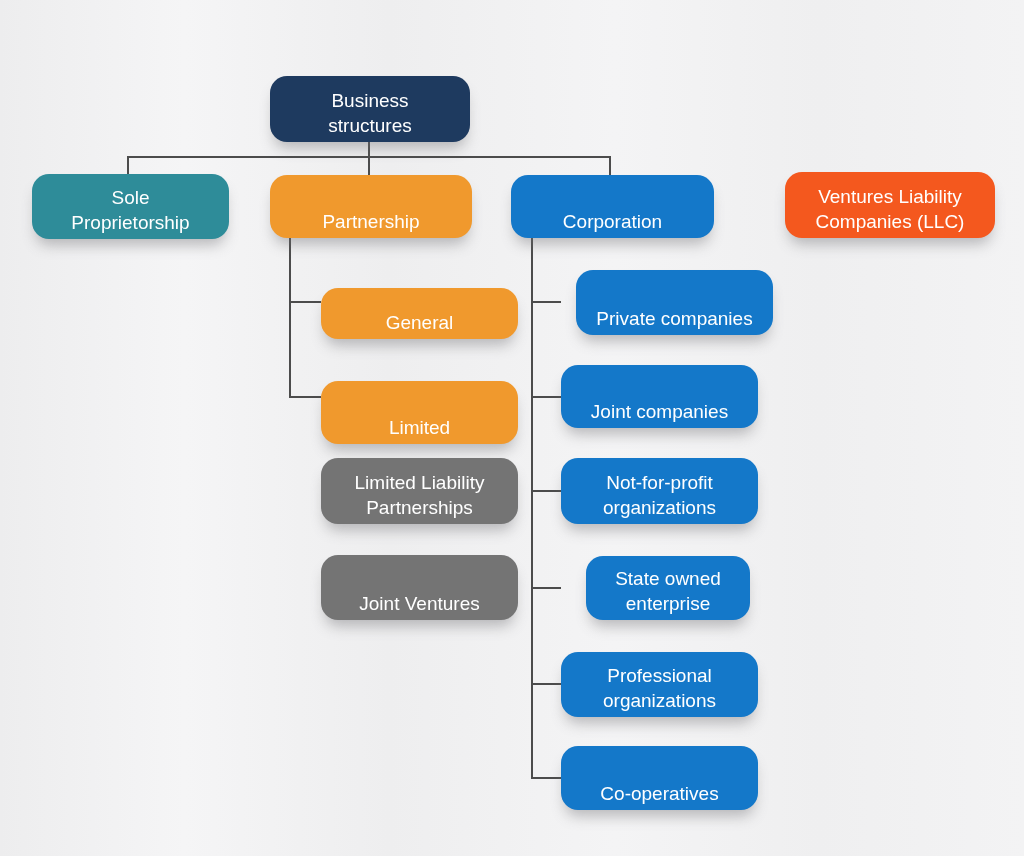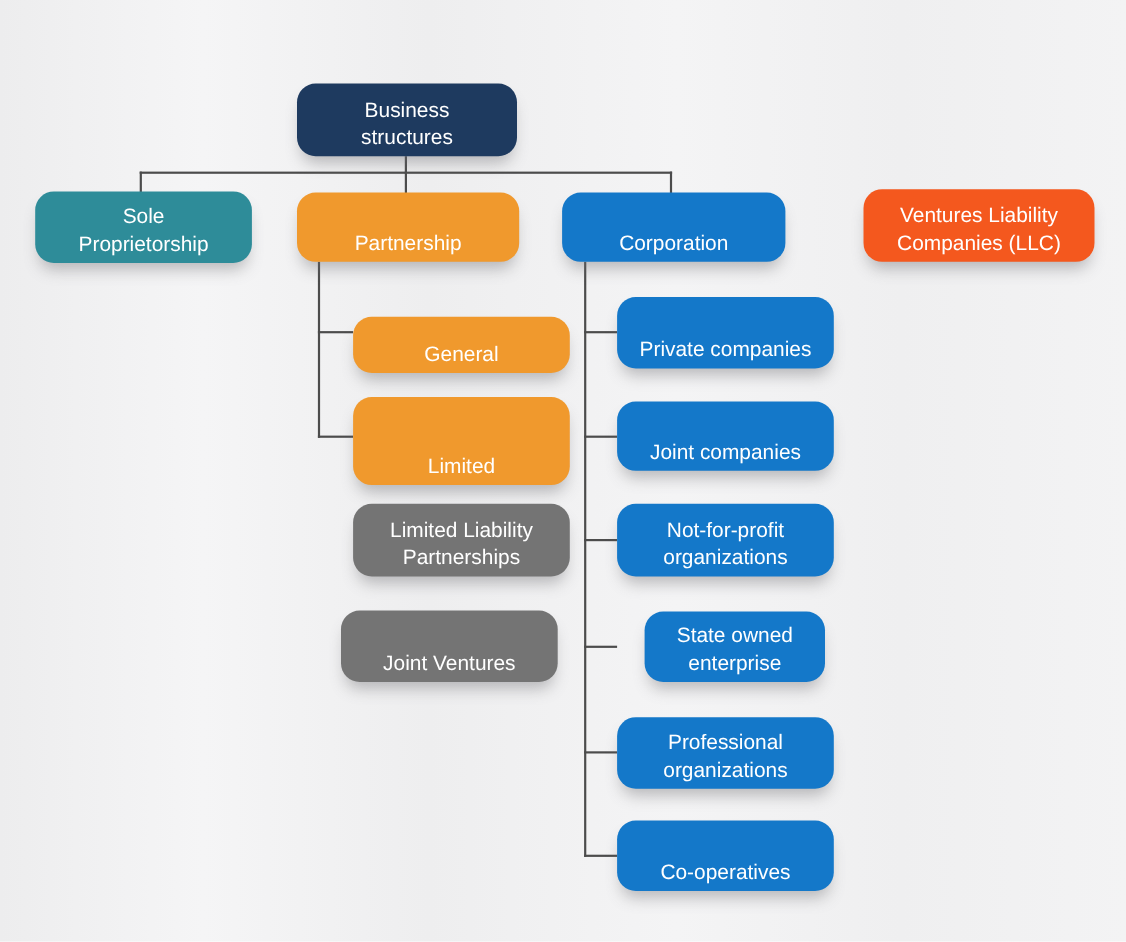--- a/index.html
+++ b/index.html
@@ -68,33 +68,33 @@
   </div>
 
   <div class="node" style="left: 785px; top: 172px; width: 210px; height: 66px; background: rgb(244, 88, 30);">
     <span>Ventures Liability Companies (LLC)</span>
   </div>
 
   <div class="node" style="left: 321px; top: 270px; width: 197px; height: 51px; background: rgb(240, 153, 45); margin-top: 18px;">
     <span>General</span>
   </div>
 
-  <div class="node" style="left: 321px; top: 361px; width: 197px; height: 80px; background: rgb(240, 153, 45);">
+  <div class="node" style="left: 321px; top: 381px; width: 197px; height: 63px; background: rgb(240, 153, 45);">
     <span>Limited</span>
   </div>
 
   <div class="node" style="left: 321px; top: 458px; width: 197px; height: 66px; background: rgb(116, 116, 116);">
     <span>Limited Liability Partnerships</span>
   </div>
 
-  <div class="node" style="left: 310px; top: 555px; width: 197px; height: 65px; background: rgb(116, 116, 116);">
+  <div class="node" style="left: 321px; top: 555px; width: 197px; height: 65px; background: rgb(116, 116, 116);">
     <span>Joint Ventures</span>
   </div>
 
-  <div class="node" style="left: 561px; top: 270px; width: 197px; height: 65px; background: rgb(20, 120, 201);">
+  <div class="node" style="left: 576px; top: 270px; width: 197px; height: 65px; background: rgb(20, 120, 201);">
     <span>Private companies</span>
   </div>
 
   <div class="node" style="left: 561px; top: 365px; width: 197px; height: 63px; background: rgb(20, 120, 201);">
     <span>Joint companies</span>
   </div>
 
   <div class="node" style="left: 561px; top: 458px; width: 197px; height: 66px; background: rgb(20, 120, 201);">
     <span>Not-for-profit organizations</span>
   </div>

